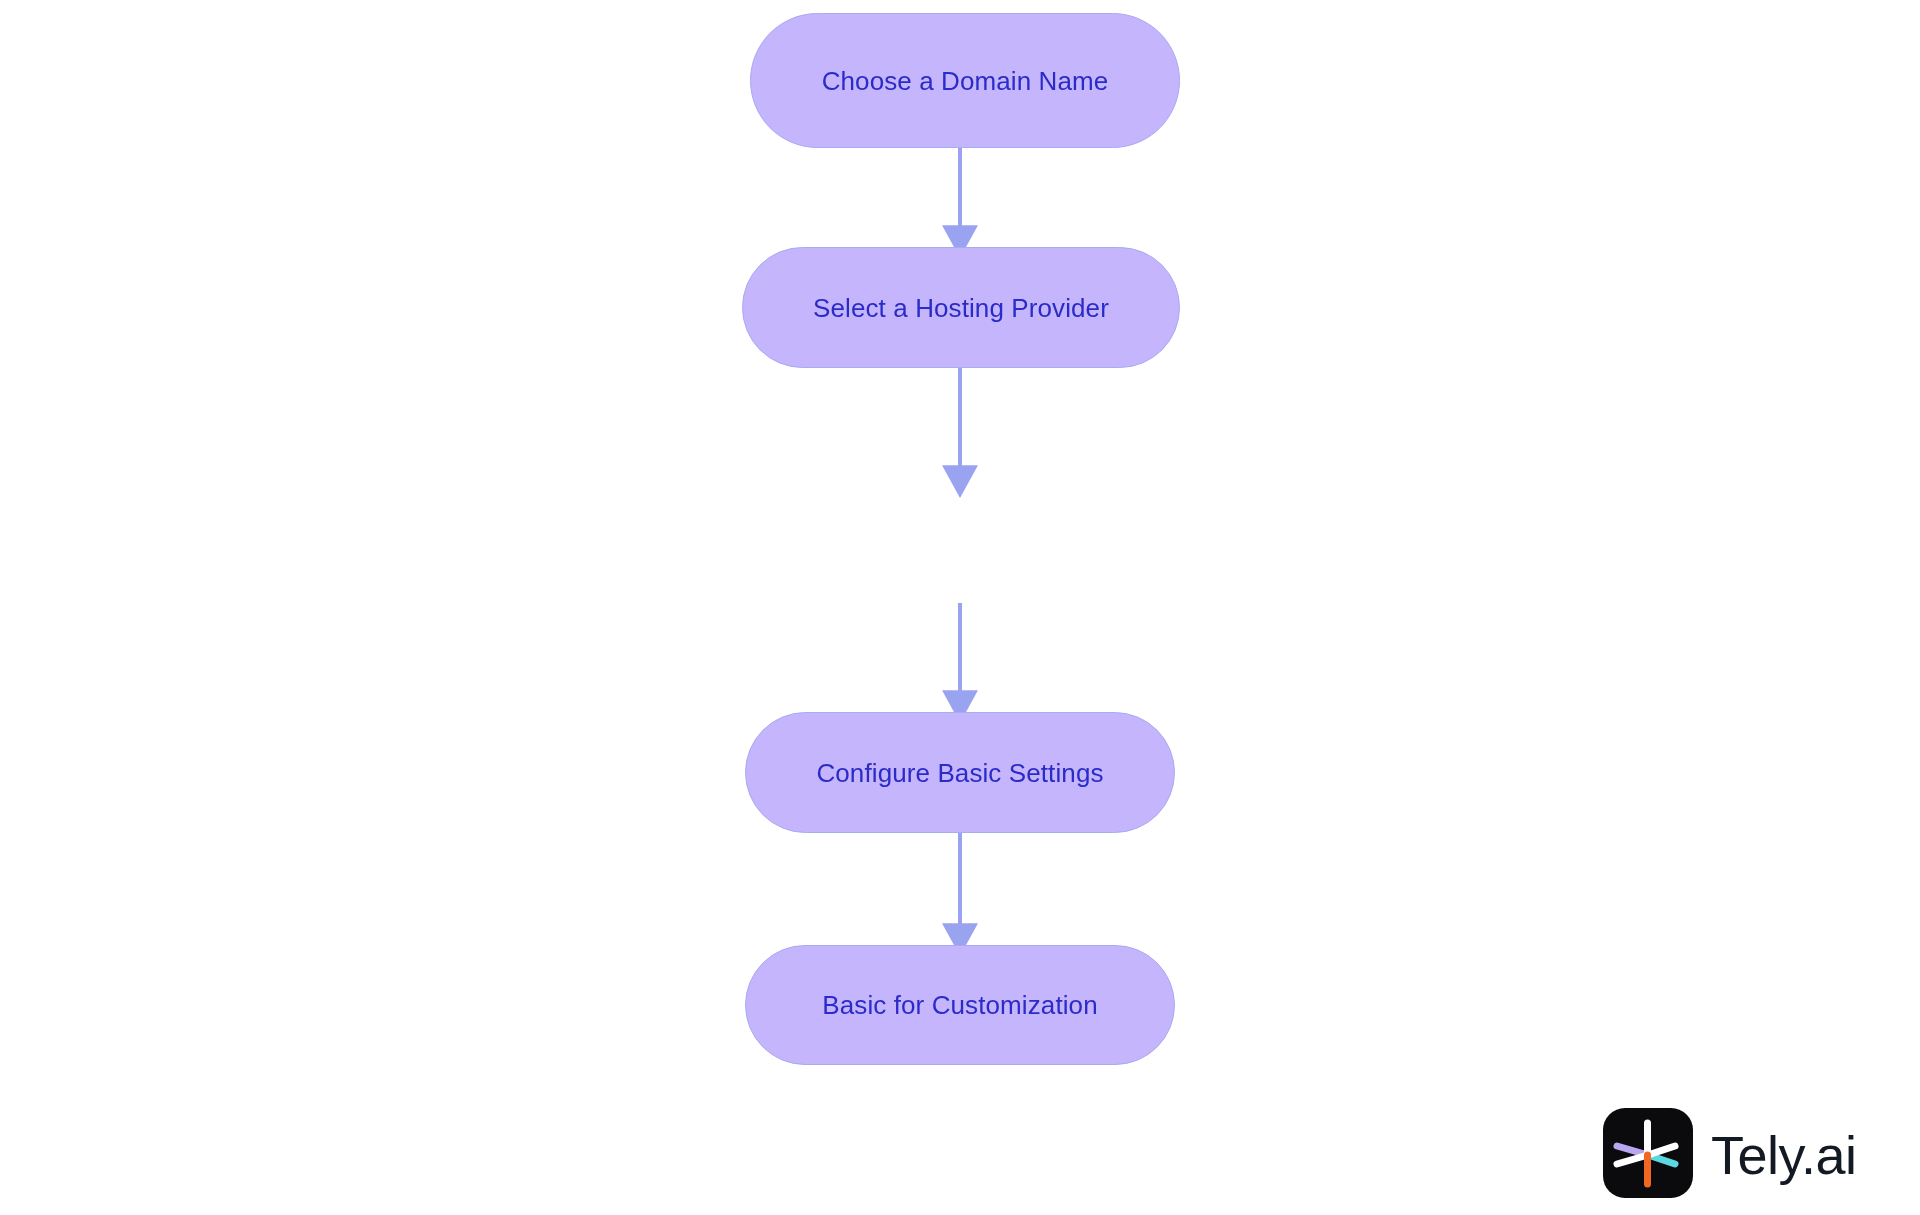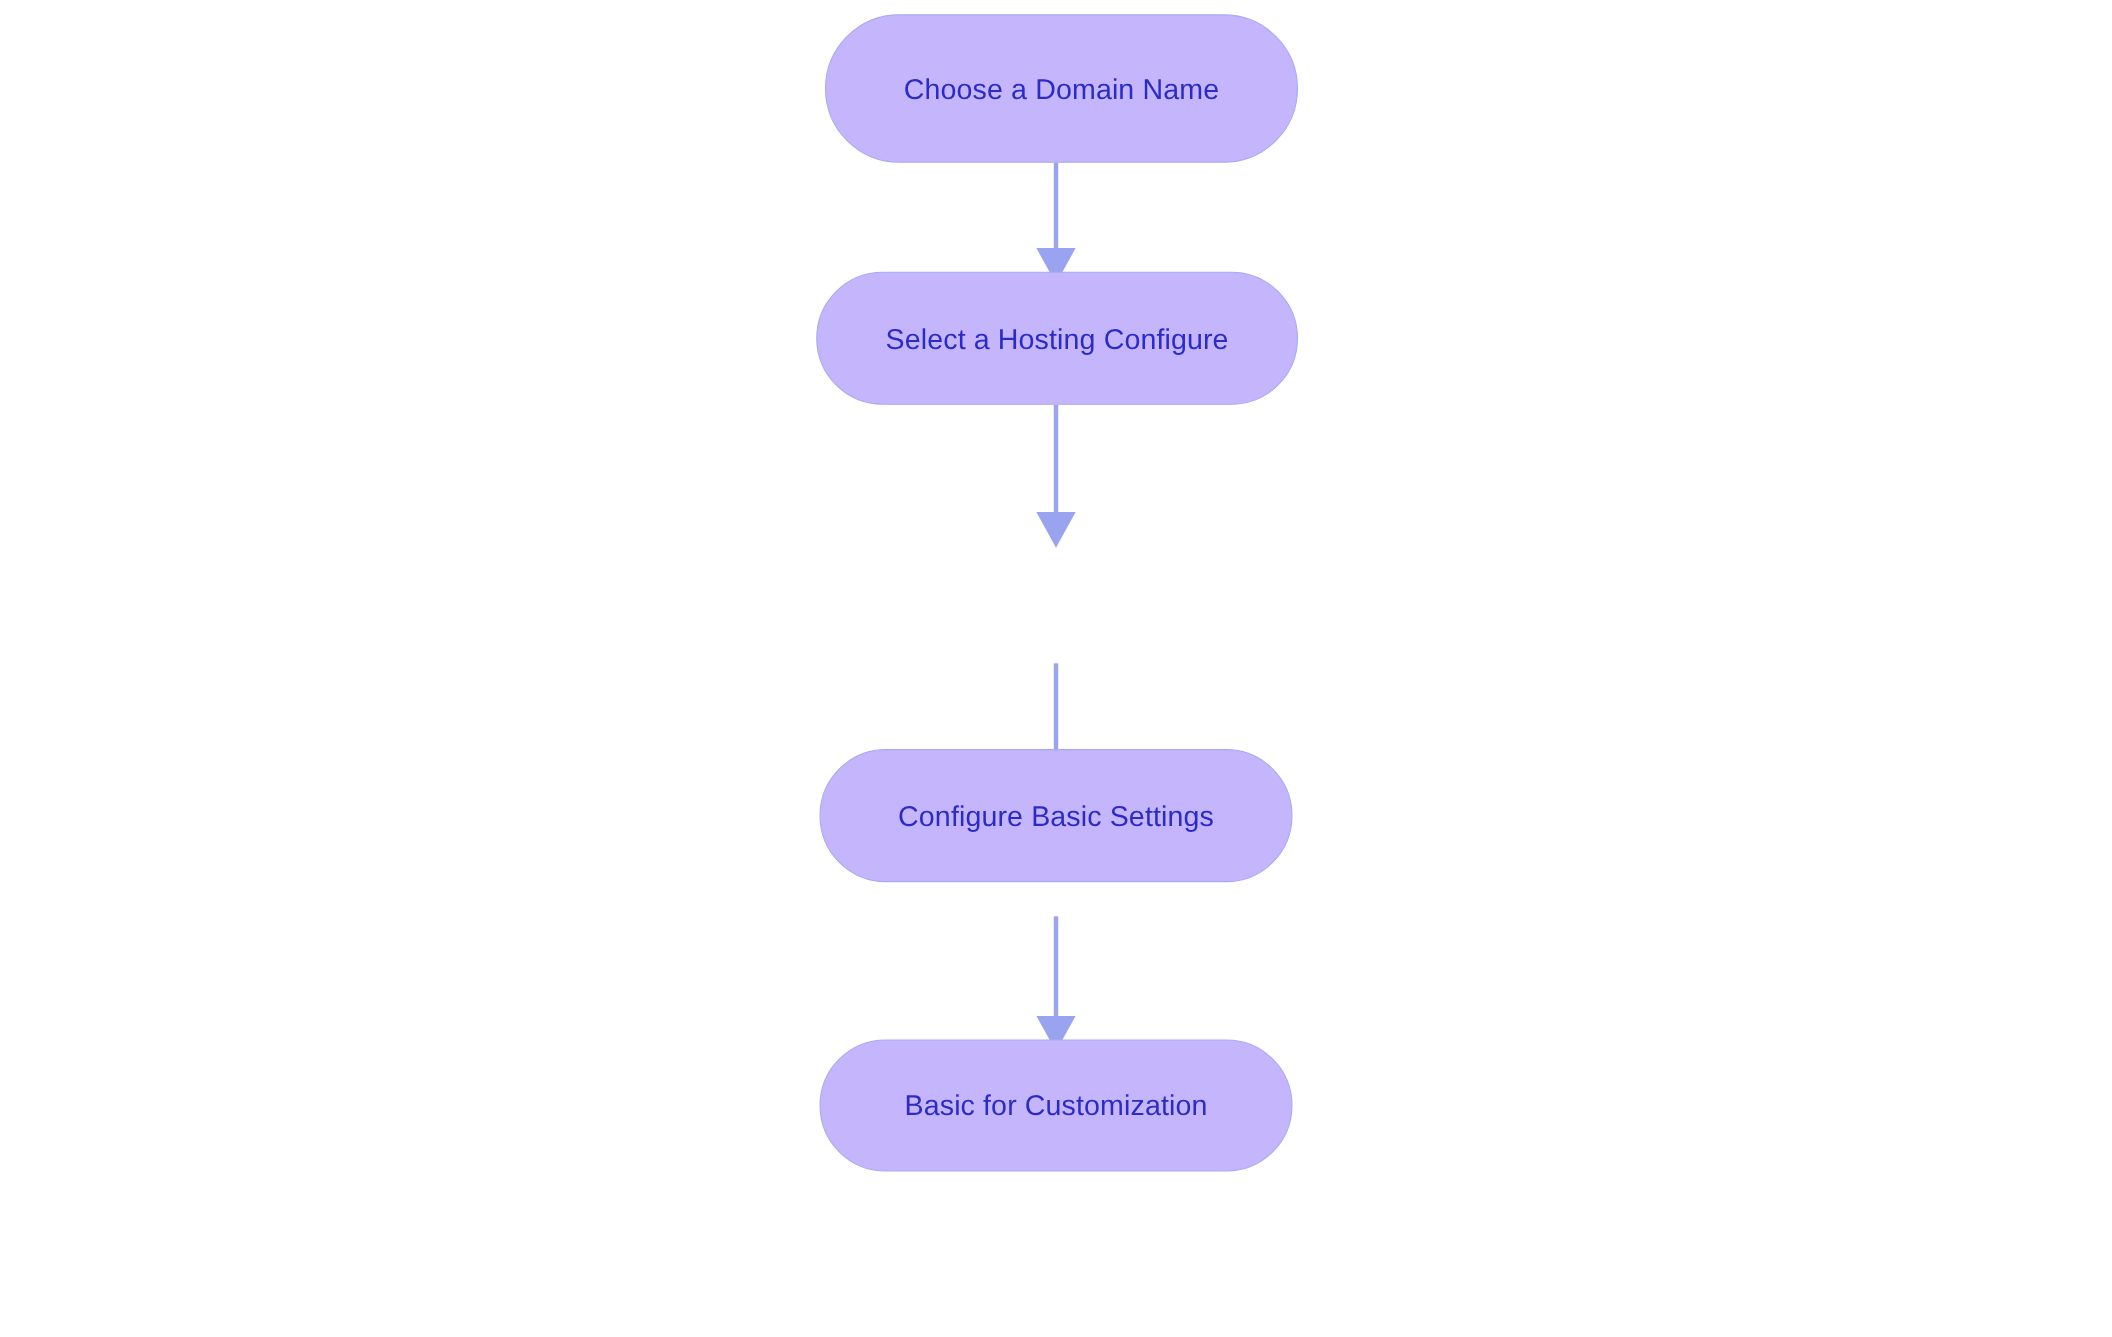--- a/index.html
+++ b/index.html
@@ -51,21 +51,21 @@
     font-size: 26px;
     font-weight: 400;
     letter-spacing: 0.1px;
     color: #2b2bc8;
     line-height: 1;
   }
 
   #node-1 { left: 750px; top: 13px;  width: 430px; height: 135px; }
   #node-2 { left: 742px; top: 247px; width: 438px; height: 121px; }
   #node-3 { left: 785px; top: 487px; width: 350px; height: 116px; }
-  #node-4 { left: 745px; top: 681px; width: 430px; height: 121px; justify-content: center; }
+  #node-4 { left: 745px; top: 712px; width: 430px; height: 121px; justify-content: center; }
   #node-5 { left: 745px; top: 945px; width: 430px; height: 120px; }
 
   
   #brand-watermark {
     position: absolute;
     left: 1603px;
     top: 1108px;
     display: flex;
     align-items: center;
     gap: 18px;
@@ -108,26 +108,45 @@
     <line x1="960" y1="603" x2="960" y2="695" stroke="#9aa3f0" stroke-width="4" marker-end="url(#arrowhead)"></line>
 
     <line x1="960" y1="833" x2="960" y2="928" stroke="#9aa3f0" stroke-width="4" marker-end="url(#arrowhead)"></line>
   </svg>
 
   <div class="flow-node" id="node-1">
     <span class="node-label">Choose a Domain Name</span>
   </div>
 
   <div class="flow-node" id="node-2">
-    <span class="node-label">Select a Hosting Configure</span>
+    <span class="node-label">Select a Hosting Provider</span>
   </div>
 
 
   <div class="flow-node" id="node-4">
     <span class="node-label">Configure Basic Settings</span>
   </div>
 
   <div class="flow-node" id="node-5">
     <span class="node-label">Basic for Customization</span>
   </div>
 
+  <div id="brand-watermark">
+    <div id="brand-mark">
+      <svg width="90" height="90" viewBox="0 0 90 90" xmlns="http://www.w3.org/2000/svg">
+
+        <line x1="14" y1="38" x2="45" y2="47" stroke="#b9a6f0" stroke-width="7" stroke-linecap="round"></line>
+
+        <line x1="45" y1="47" x2="72" y2="56" stroke="#5bd9e0" stroke-width="7" stroke-linecap="round"></line>
+
+        <line x1="14" y1="56" x2="45" y2="47" stroke="#ffffff" stroke-width="7" stroke-linecap="round"></line>
+
+        <line x1="45" y1="47" x2="72" y2="38" stroke="#ffffff" stroke-width="7" stroke-linecap="round"></line>
+
+        <line x1="44.5" y1="15" x2="44.5" y2="47" stroke="#ffffff" stroke-width="7" stroke-linecap="round"></line>
+
+        <line x1="44.5" y1="47" x2="44.5" y2="76" stroke="#f26722" stroke-width="7" stroke-linecap="round"></line>
+      </svg>
+    </div>
+    <div id="brand-wordmark">Tely.ai</div>
+  </div>
 
 </div>
 
 </body></html>

